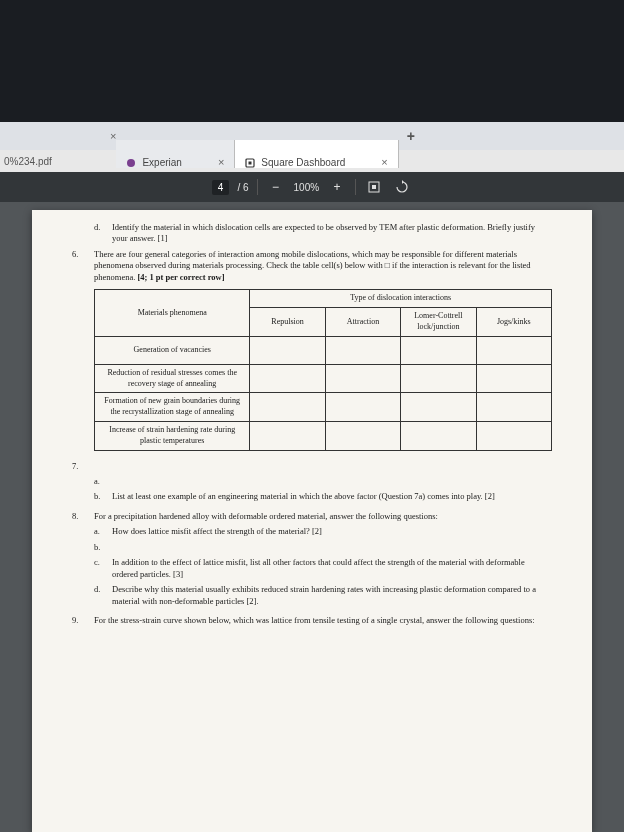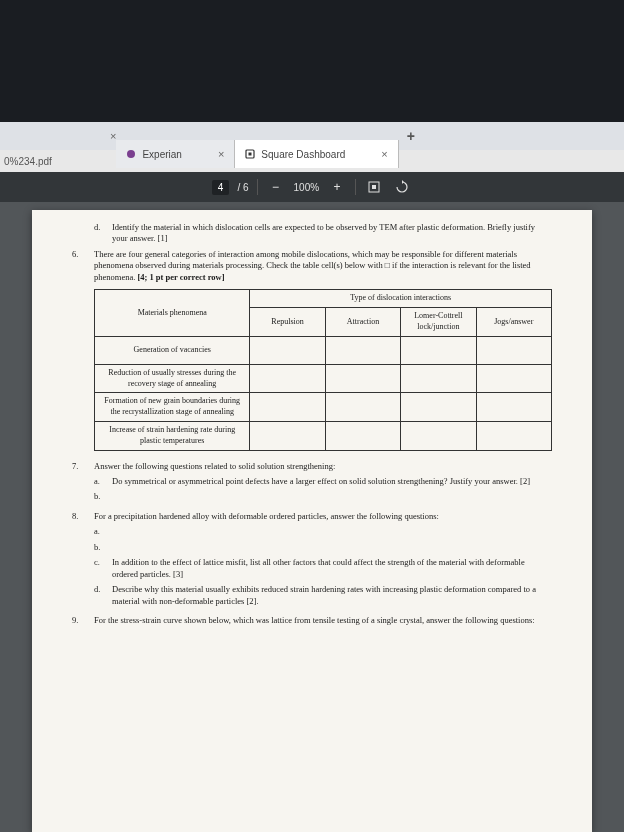--- a/index.html
+++ b/index.html
@@ -23,21 +23,21 @@
   height: 28px;
   background: #dee1e6;
   display: flex;
   align-items: center;
   padding-left: 110px;
   font-size: 10px;
   color: #444;
 }
 .tab {
   display: flex;
-  align-items: center;
+  align-items: flex-end;
   gap: 6px;
   padding: 0 10px;
   height: 100%;
   border-right: 1px solid #bbb;
   background: #e8eaed;
   margin-top: 36px;
 }
 .tab.active { background: #fff; }
 .tab-close { color: #666; font-size: 11px; }
 .tab-icon { width: 10px; height: 10px; display: inline-flex; align-items: center; justify-content: center; }
@@ -190,31 +190,31 @@
         <table class="phen">
           <tbody>
               <tr>
             <th rowspan="2" class="col-ph">Materials phenomena</th>
             <th colspan="4">Type of dislocation interactions</th>
           </tr>
           <tr>
             <th class="col-int">Repulsion</th>
             <th class="col-int">Attraction</th>
             <th class="col-int">Lomer-Cottrell lock/junction</th>
-            <th class="col-int">Jogs/answer</th>
+            <th class="col-int">Jogs/kinks</th>
           </tr>
           <tr>
             <td style="height:28px">Generation of vacancies</td>
             <td></td>
             <td></td>
             <td></td>
             <td></td>
           </tr>
           <tr>
-            <td>Reduction of usually stresses during the recovery stage of annealing</td>
+            <td>Reduction of residual stresses comes the recovery stage of annealing</td>
             <td></td>
             <td></td>
             <td></td>
             <td></td>
           </tr>
           <tr>
             <td>Formation of new grain boundaries during the recrystallization stage of annealing</td>
             <td></td>
             <td></td>
             <td></td>
@@ -226,36 +226,36 @@
             <td></td>
             <td></td>
             <td></td>
           </tr>
         </tbody>
           </table>
       </div>
 
       <div class="item">
         <span class="num">7.</span>
-        <span>Answer the following questions related to solid solution strengthening:</span>
       </div>
       <div class="item indent1">
         <span class="sub">a.</span>
-        <span>Do symmetrical or asymmetrical point defects have a larger effect on solid solution strengthening? Justify your answer. [2]</span>
       </div>
       <div class="item indent1">
         <span class="sub">b.</span>
+        <span>List at least one example of an engineering material in which the above factor (Question 7a) comes into play. [2]</span>
       </div>
 
       <div class="item" style="margin-top:8px">
         <span class="num">8.</span>
-        <span>For a precipitation hardened alloy with deformable ordered particles, answer the following questions:</span>
+        <span>For a precipitation hardened alloy with deformable ordered material, answer the following questions:</span>
       </div>
       <div class="item indent1">
         <span class="sub">a.</span>
+        <span>How does lattice misfit affect the strength of the material? [2]</span>
       </div>
       <div class="item indent1">
         <span class="sub">b.</span>
       </div>
       <div class="item indent1">
         <span class="sub">c.</span>
         <span>In addition to the effect of lattice misfit, list all other factors that could affect the strength of the material with deformable ordered particles. [3]</span>
       </div>
       <div class="item indent1">
         <span class="sub">d.</span>

